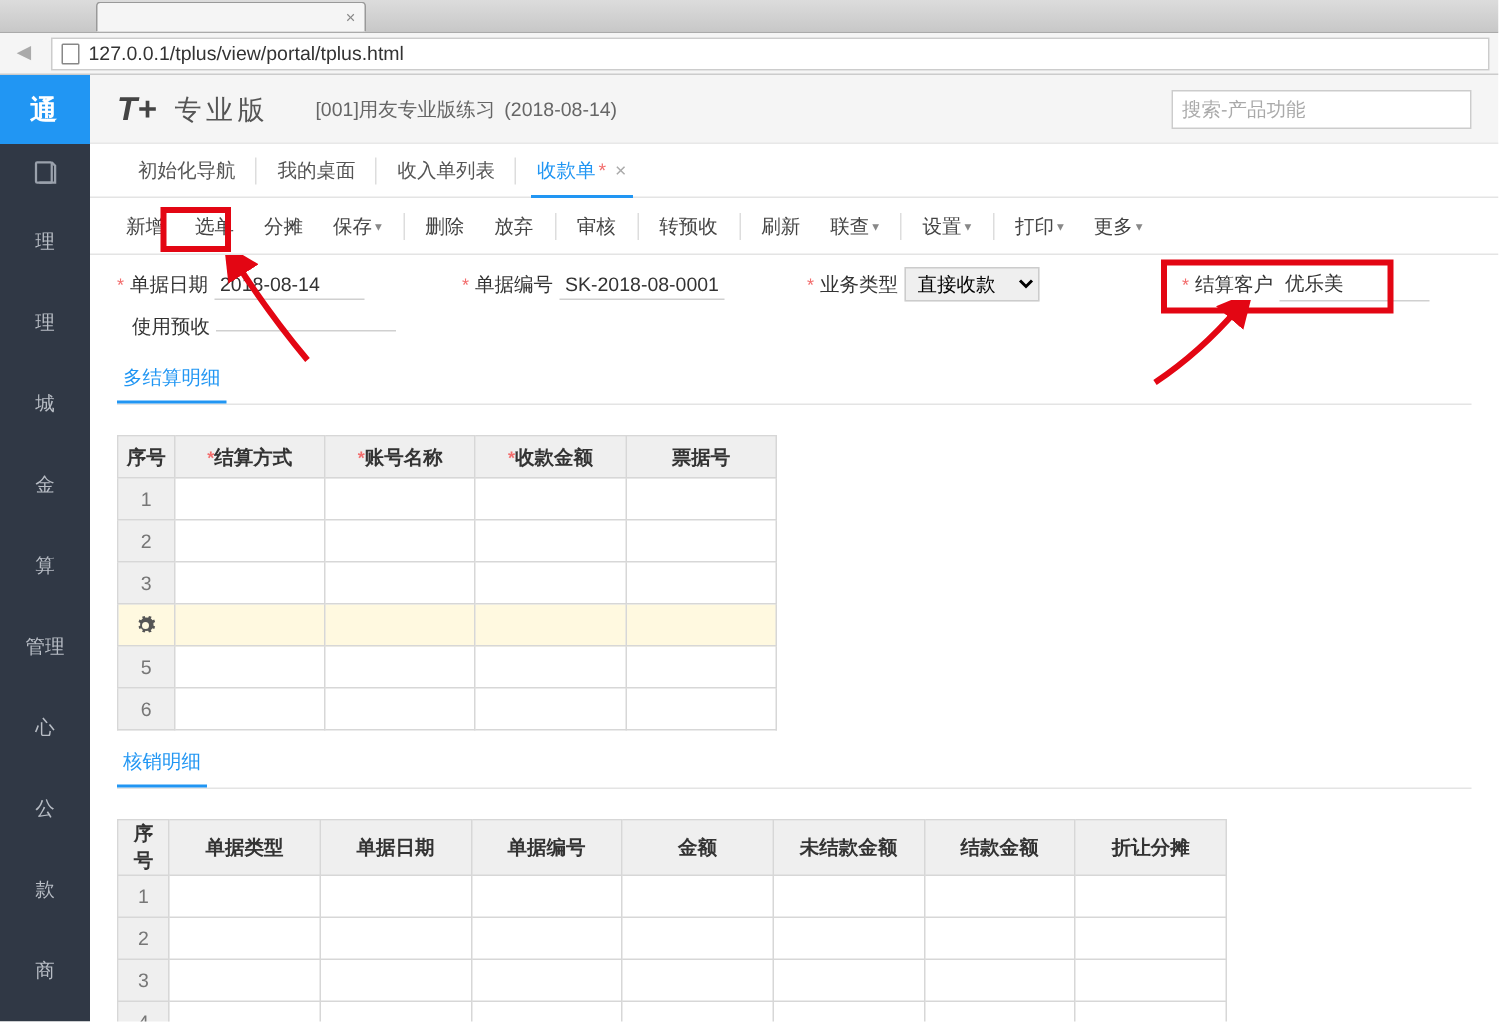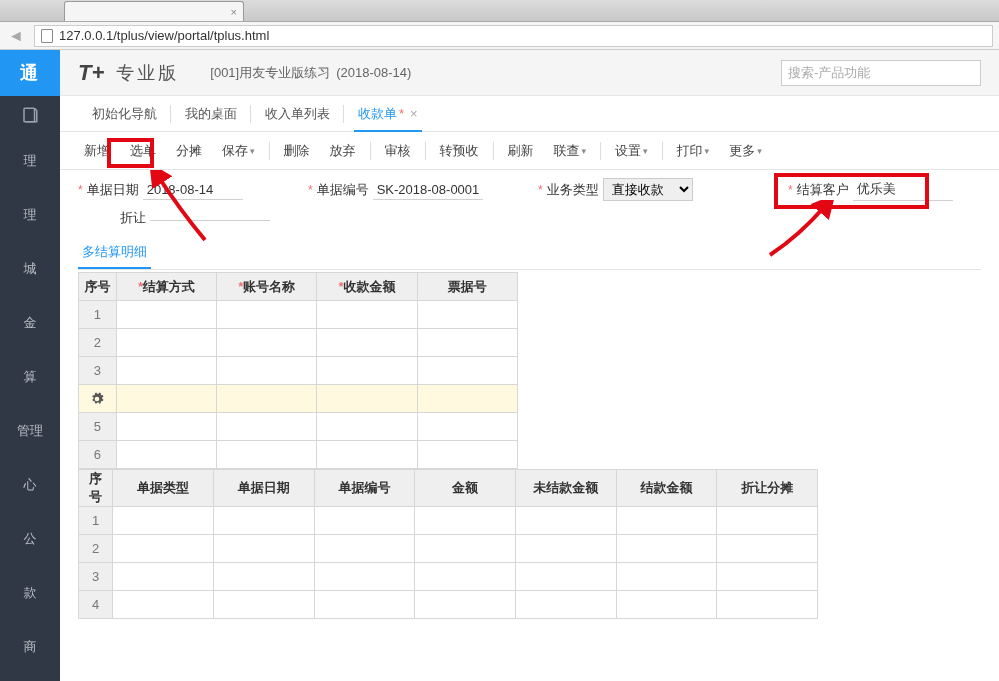--- a/index.html
+++ b/index.html
@@ -40,21 +40,21 @@
 .tb-item { padding: 0 10px; height: 38px; display: flex; align-items: center; cursor: pointer; position: relative; gap: 2px; }
 .tb-sep { width: 1px; height: 18px; background: #ddd; margin: 0 4px; }
 .caret { font-size: 9px; color: #888; }
 
 .form-row { display: flex; align-items: center; padding: 8px 18px; font-size: 13px; color: #333; gap: 10px; }
 .form-group { display: flex; align-items: center; gap: 4px; min-width: 200px; }
 .req { color: #f26d6d; font-size: 12px; }
 .form-input { border: none; border-bottom: 1px solid #d0d0d0; padding: 2px 4px; font-size: 13px; color: #333; min-width: 100px; }
 .form-select { border: 1px solid #ccc; padding: 2px 4px; font-size: 13px; min-width: 90px; }
 
-.section-tab { margin: 2px 18px 2px; border-bottom: 1px solid #e4e4e4; }
+.section-tab { margin: 2px 18px 20px; border-bottom: 1px solid #e4e4e4; }
 .section-tab span { display: inline-block; padding: 6px 4px; font-size: 13px; color: #2196f3; border-bottom: 2px solid #2196f3; }
 
 .grid { margin: 0 18px; border: 1px solid #d0d0d0; border-collapse: collapse; font-size: 13px; color: #333; }
 .grid th, .grid td { border: 1px solid #d7d7d7; height: 28px; padding: 0 4px; text-align: center; }
 .grid th { background: #efefef; font-weight: bold; }
 .grid td.rownum { background: #efefef; color: #777; width: 34px; }
 .grid tr.highlight td { background: #fff9e0; }
 .grid td.gearcell { background:#efefef; }
 .gear-svg { width:14px; height:14px; display:inline-block; vertical-align:middle; }
 
@@ -207,22 +207,22 @@
         </select>
       </div>
       <div class="form-group" style="min-width:180px; margin-left:40px">
         <span class="req">*</span>
           <span>结算客户</span>
         <span class="form-input">优乐美</span>
       </div>
     </div>
 
     <div class="form-row" style="padding-top:0">
-      <div class="form-group" style="min-width:220px; padding-left:42px">
-        <span>折让</span>
+      <div class="form-group" style="min-width:220px; padding-left:10px">
+        <span>使用预收</span>
         <span class="form-input" style="min-width:120px"></span>
       </div>
     </div>
 
     <div class="section-tab">
       <span>多结算明细</span>
     </div>
     <table class="grid" style="width:440px">
       <tbody>
           <tr>
@@ -274,20 +274,23 @@
       <tr style="color:#ccc">
             <td class="rownum">6</td>
             <td></td>
             <td></td>
             <td></td>
             <td></td>
           </tr>
     </tbody>
       </table>
 
+    <div class="section-tab" style="margin-top:6px">
+      <span>核销明细</span>
+    </div>
     <table class="grid" style="width:740px">
       <tbody>
           <tr>
         <th style="width:34px">序号</th>
         <th style="width:100px">单据类型</th>
         <th style="width:100px">单据日期</th>
         <th style="width:100px">单据编号</th>
         <th style="width:100px">金额</th>
         <th style="width:100px">未结款金额</th>
         <th style="width:100px">结款金额</th>

